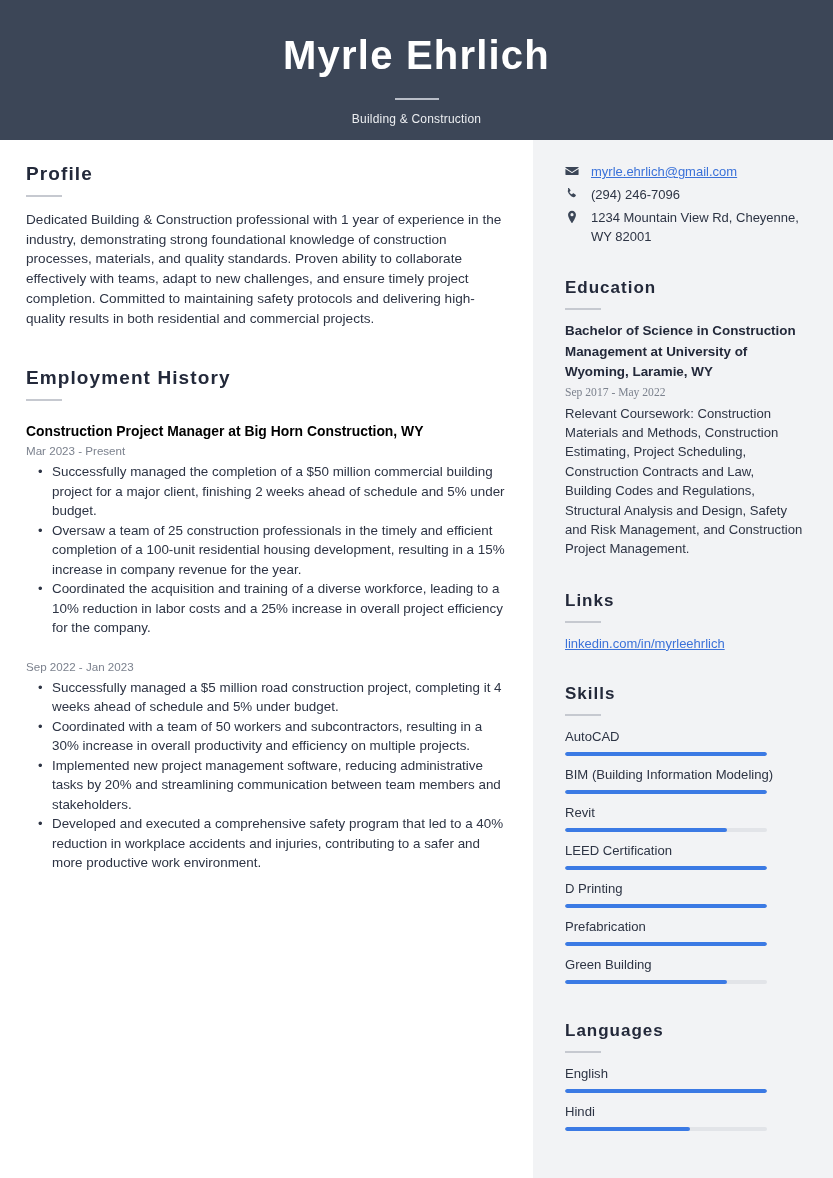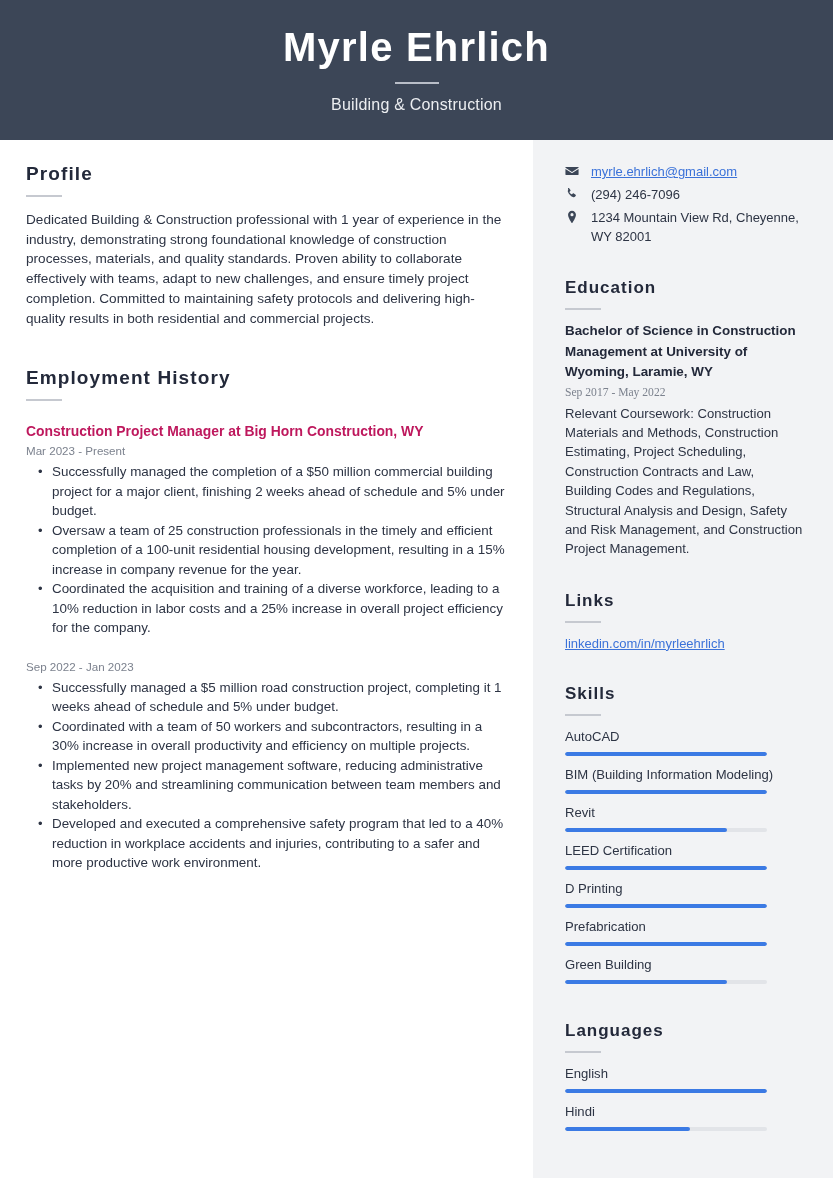--- a/index.html
+++ b/index.html
@@ -29,31 +29,31 @@
     align-items: center;
     justify-content: flex-start;
     padding-top: 22px;
   }
   .header-name {
     color: #ffffff;
     font-size: 40px;
     font-weight: bold;
     letter-spacing: 1.2px;
     line-height: 50px;
-    margin: 0;
+    margin: 8px;
   }
   .header-rule {
     width: 44px;
     height: 2px;
     background: #b9bec8;
     margin: 10px 0 12px 0;
   }
   .header-title {
     color: #eceef1;
-    font-size: 16px;
+    font-size: 12px;
     font-weight: normal;
     letter-spacing: 0.2px;
   }
 
   
   .body-wrap {
     display: flex;
     align-items: stretch;
     height: 1038px;
   }
@@ -97,21 +97,21 @@
     font-size: 13.6px;
     line-height: 19.7px;
     color: #2d3444;
     margin: 0;
   }
   .entry { margin-top: 21px; }
   .entry:first-of-type { margin-top: 0; }
   .entry-title {
     font-size: 13.9px;
     font-weight: bold;
-    color: #be185d;
+    color: #000000;
     line-height: 19px;
     margin: 0;
   }
   .entry-date {
     font-size: 11.6px;
     color: #7c828e;
     line-height: 16px;
     margin: 2px 0 0 0;
   }
   ul.bullets {
@@ -239,21 +239,21 @@
           <ul class="bullets">
             <li>Successfully managed the completion of a $50 million commercial building project for a major client, finishing 2 weeks ahead of schedule and 5% under budget.</li>
             <li>Oversaw a team of 25 construction professionals in the timely and efficient completion of a 100-unit residential housing development, resulting in a 15% increase in company revenue for the year.</li>
             <li>Coordinated the acquisition and training of a diverse workforce, leading to a 10% reduction in labor costs and a 25% increase in overall project efficiency for the company.</li>
           </ul>
         </div>
 
         <div class="entry">
           <div class="entry-date">Sep 2022 - Jan 2023</div>
           <ul class="bullets">
-            <li>Successfully managed a $5 million road construction project, completing it 1 weeks ahead of schedule and 5% under budget.</li>
+            <li>Successfully managed a $5 million road construction project, completing it 4 weeks ahead of schedule and 5% under budget.</li>
             <li>Coordinated with a team of 50 workers and subcontractors, resulting in a 30% increase in overall productivity and efficiency on multiple projects.</li>
             <li>Implemented new project management software, reducing administrative tasks by 20% and streamlining communication between team members and stakeholders.</li>
             <li>Developed and executed a comprehensive safety program that led to a 40% reduction in workplace accidents and injuries, contributing to a safer and more productive work environment.</li>
           </ul>
         </div>
       </div>
 
       <div class="block-gap-lg"></div>
 
 

